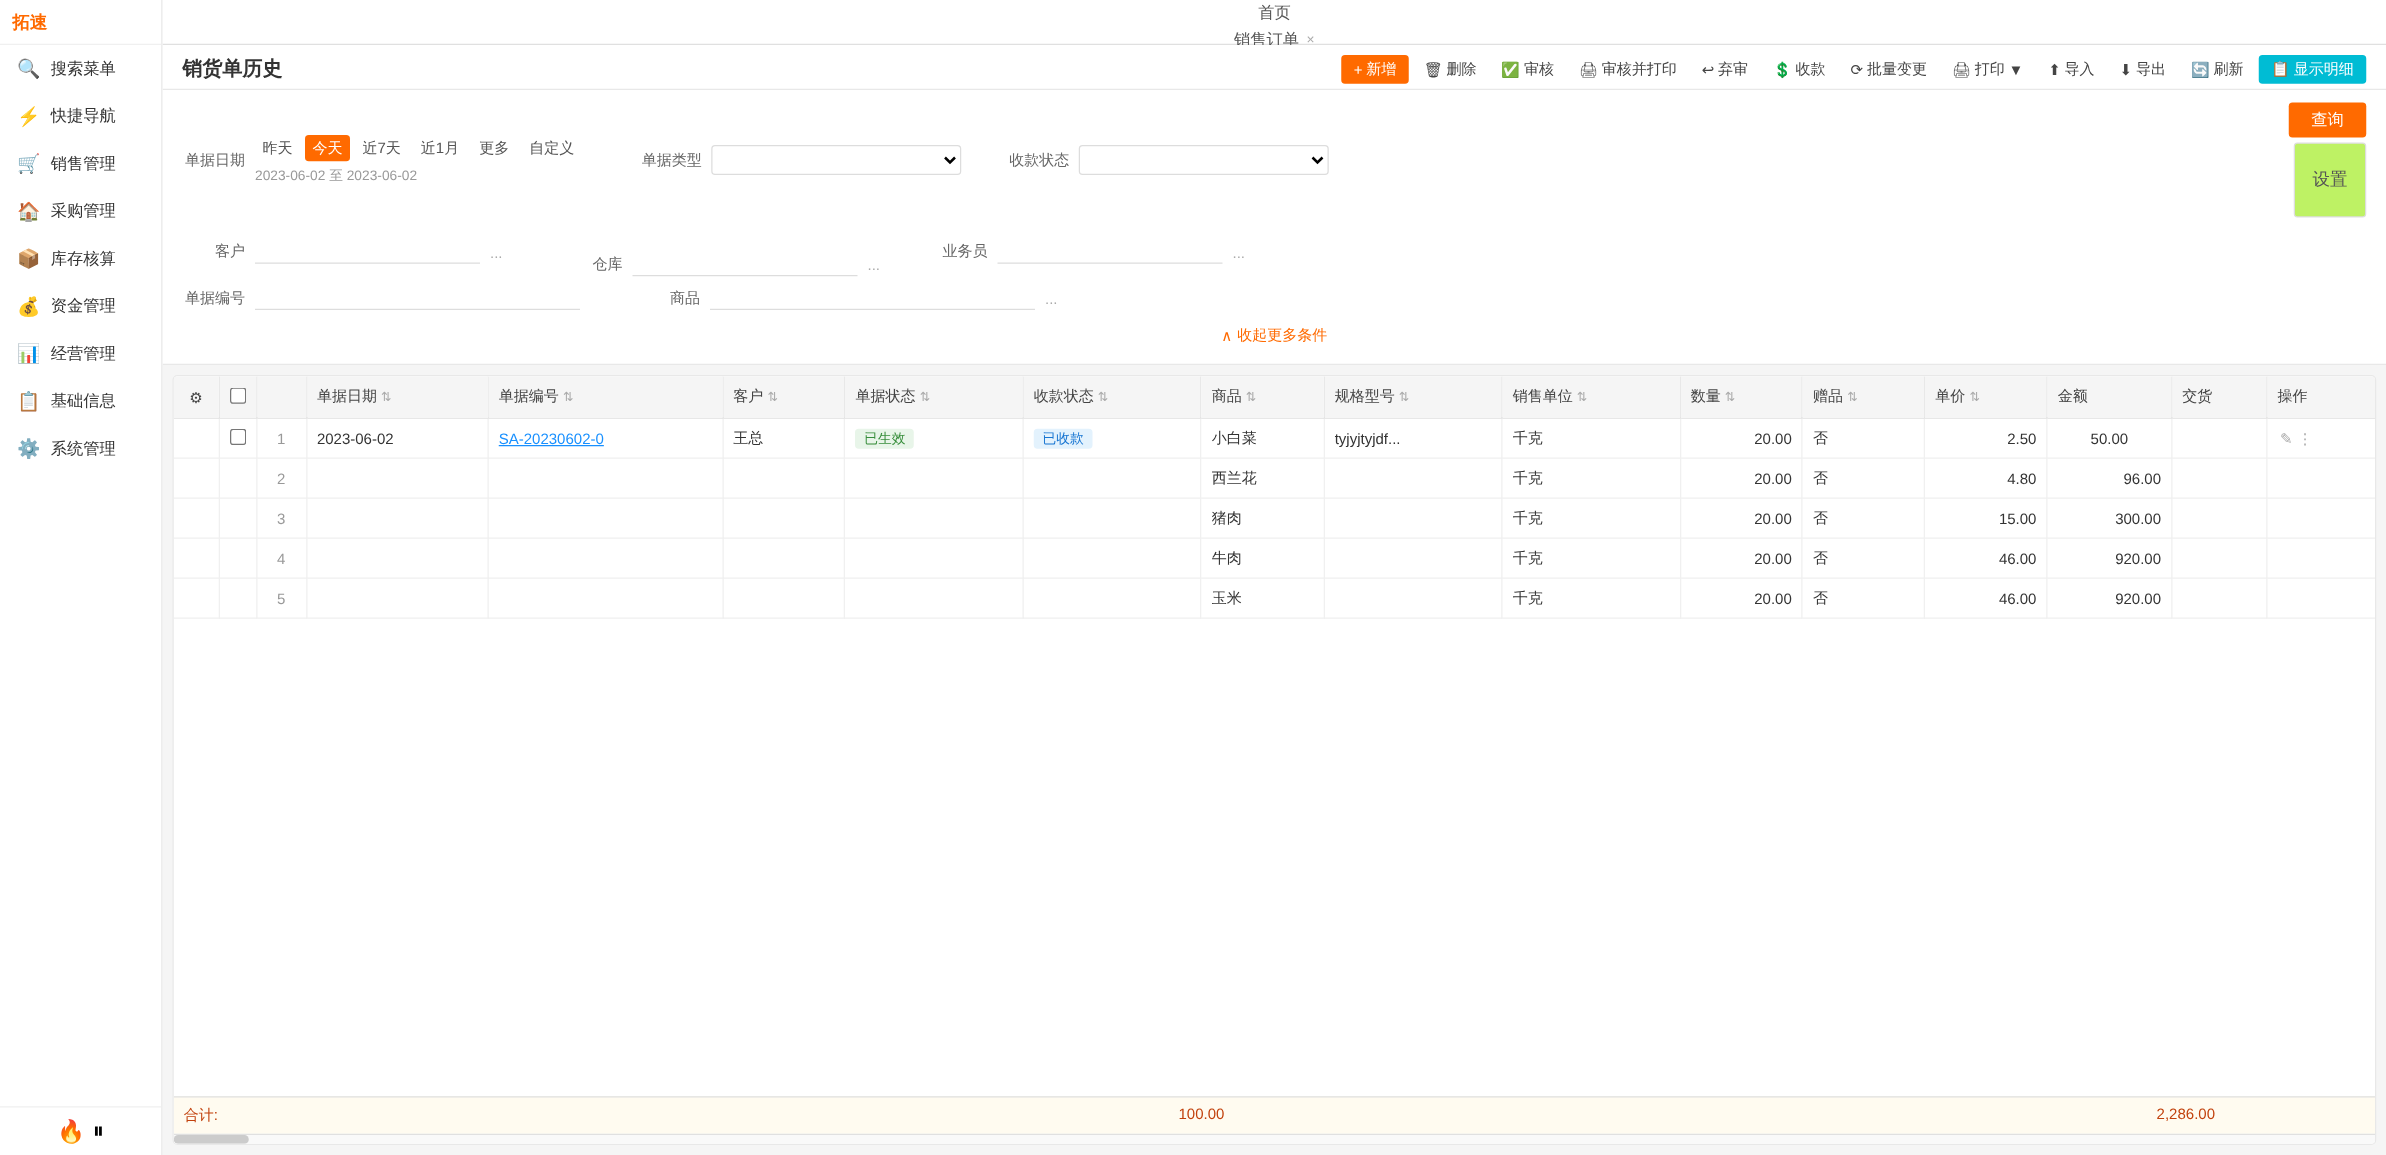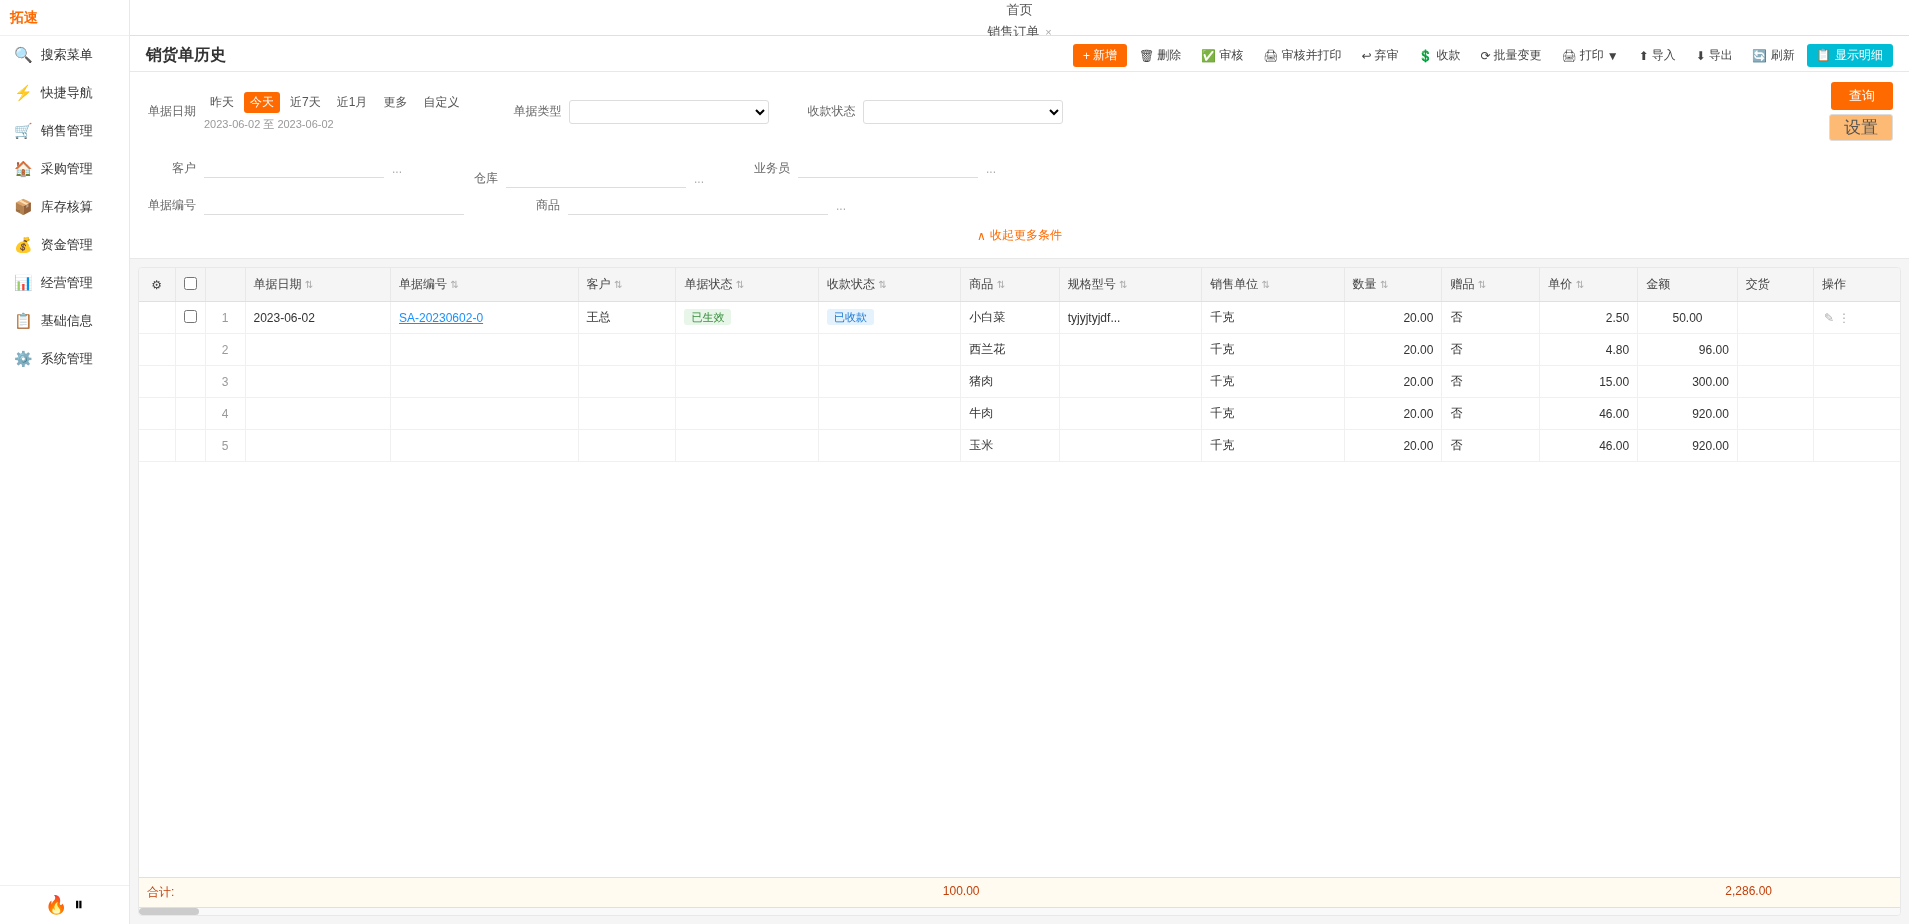--- a/index.html
+++ b/index.html
@@ -93,21 +93,21 @@
       border: none;
       background: none;
       cursor: pointer;
       font-size: 12px;
       color: #444;
       border-radius: 3px;
       white-space: nowrap;
     }
     .btn-new { background: #ff6a00; color: #fff !important; padding: 3px 10px; border-radius: 3px; }
     .btn-query { background: #ff6a00; color: #fff; padding: 5px 18px; border-radius: 3px; font-size: 13px; border: none; cursor: pointer; }
-    .btn-set { background: #fdba74; border: 1px solid #ddd; color: #555; padding: 1px 14px; border-radius: 3px; font-size: 17px; cursor: pointer; }
+    .btn-set { background: #bef264; border: 1px solid #ddd; color: #555; padding: 20px 14px; border-radius: 3px; font-size: 14px; cursor: pointer; }
     .page-title {
       font-size: 16px;
       font-weight: bold;
       color: #333;
     }
 
     
     .filter-area {
       background: #fff;
       padding: 10px 16px;

